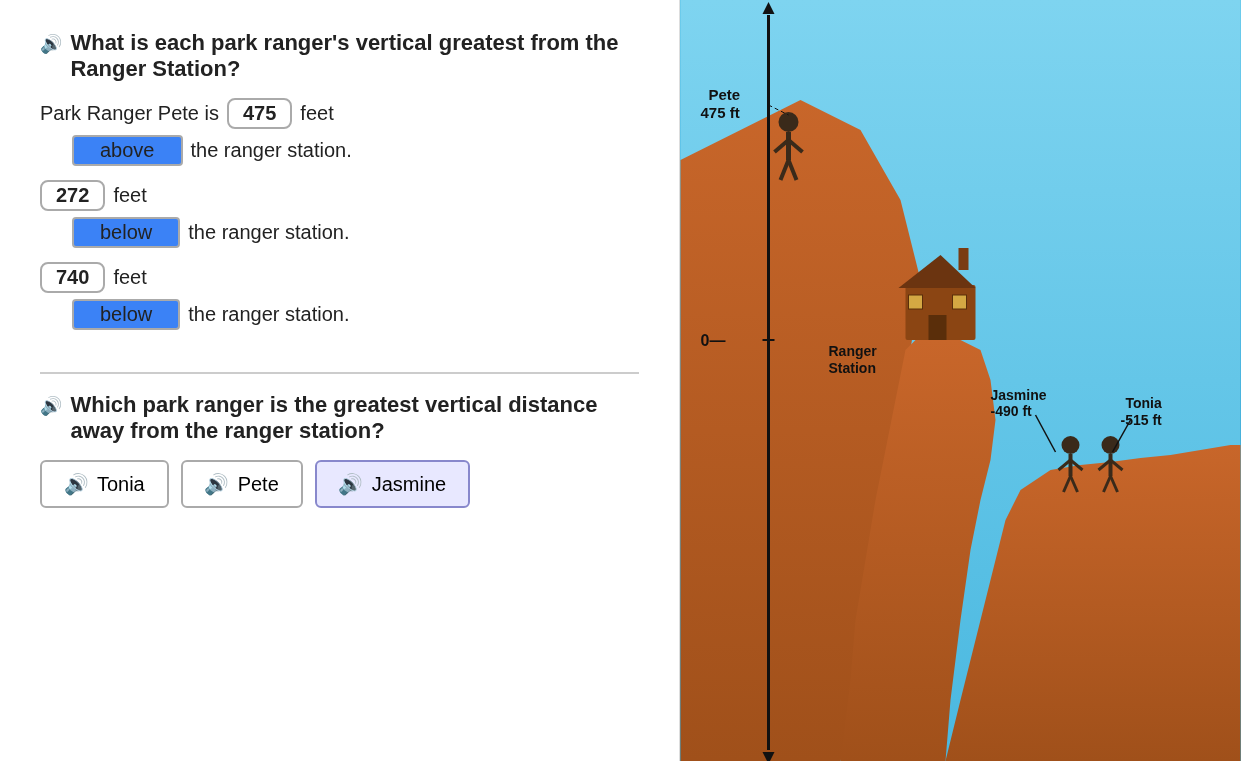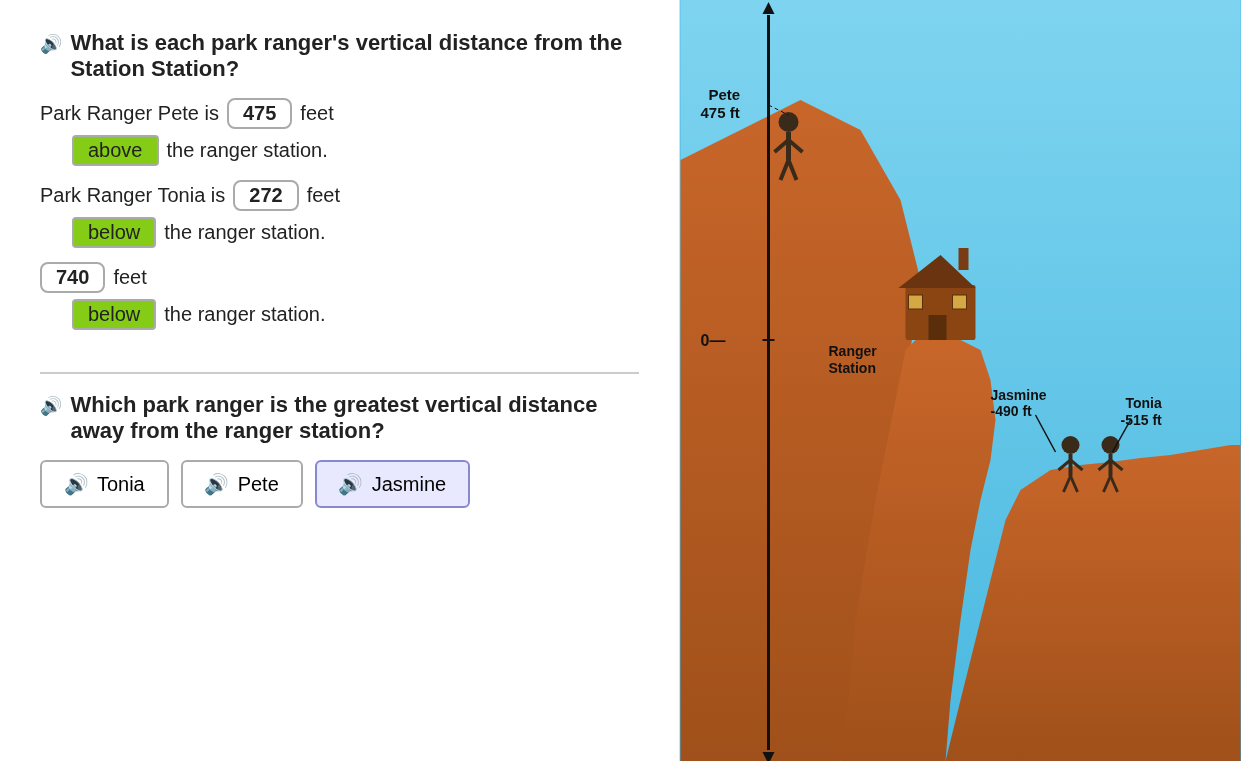--- a/index.html
+++ b/index.html
@@ -63,23 +63,23 @@
       font-weight: bold;
       background: #fff;
       min-width: 60px;
       text-align: center;
     }
 
     .direction-box {
       display: inline-block;
       border: 2px solid #aaa;
       border-radius: 4px;
-      padding: 2px 14px;
-      font-size: 20px;
-      background: #84cc16;
+      padding: 2px 26px;
+      font-size: 20px;
+      background: #3b82f6;
       min-width: 80px;
       text-align: center;
     }
 
     .indent {
       margin-left: 32px;
     }
 
     .divider {
       border: none;
@@ -132,35 +132,34 @@
 
   </style>
 </head>
 <body>
 
 <div class="left-panel">
 
   <div class="question-block">
     <div class="question-title">
       <span class="speaker-icon">🔊</span>
-      <span>What is each park ranger's vertical distance from the Station Station?</span>
+      <span>What is each park ranger's vertical greatest from the Ranger Station?</span>
     </div>
 
     <div class="answer-line">
       <span>Park Ranger Pete is</span>
       <span class="value-box">475</span>
       <span>feet</span>
     </div>
     <div class="indent answer-line" style="margin-bottom:14px;">
       <span class="direction-box">above</span>
       <span>the ranger station.</span>
     </div>
 
     <div class="answer-line">
-      <span>Park Ranger Tonia is</span>
       <span class="value-box">272</span>
       <span>feet</span>
     </div>
     <div class="indent answer-line" style="margin-bottom:14px;">
       <span class="direction-box">below</span>
       <span>the ranger station.</span>
     </div>
 
     <div class="answer-line">
       <span class="value-box">740</span>

